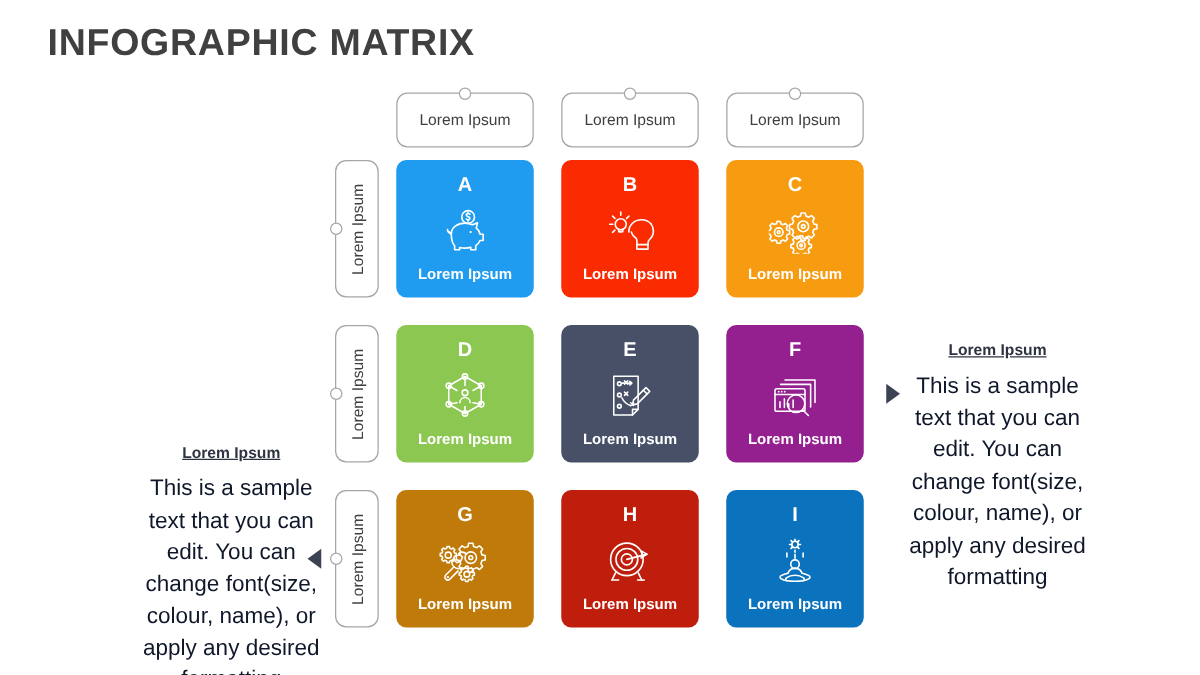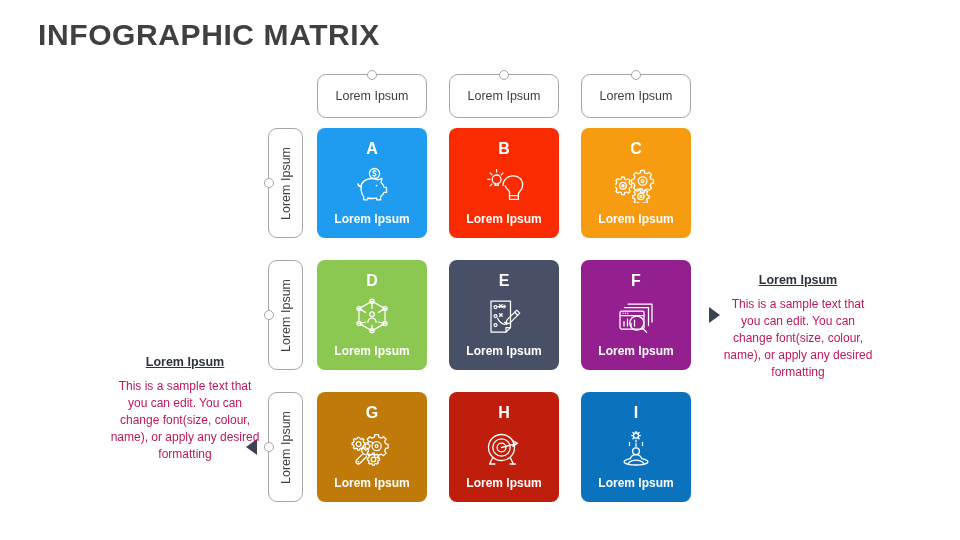--- a/index.html
+++ b/index.html
@@ -69,21 +69,21 @@
     font-size: 12px; font-weight: bold; color: #ffffff;
     margin-bottom: 12px; white-space: nowrap;
   }
 
   
   .note { position: absolute; width: 150px; text-align: center; }
   .note .hd {
     font-size: 12.5px; font-weight: bold; color: #2d3340;
     text-decoration: underline; margin-bottom: 9px;
   }
-  .note .body { font-size: 12px; color: #be185d; line-height: 1.42; }
+  .note .body { font-size: 18px; color: #0f172a; line-height: 1.42; }
 
   .arrow { position: absolute; width: 0; height: 0; }
   .arrow.right {
     border-top: 8px solid transparent; border-bottom: 8px solid transparent;
     border-left: 11px solid #3b4252;
   }
   .arrow.left {
     border-top: 8px solid transparent; border-bottom: 8px solid transparent;
     border-right: 11px solid #3b4252;
   }

